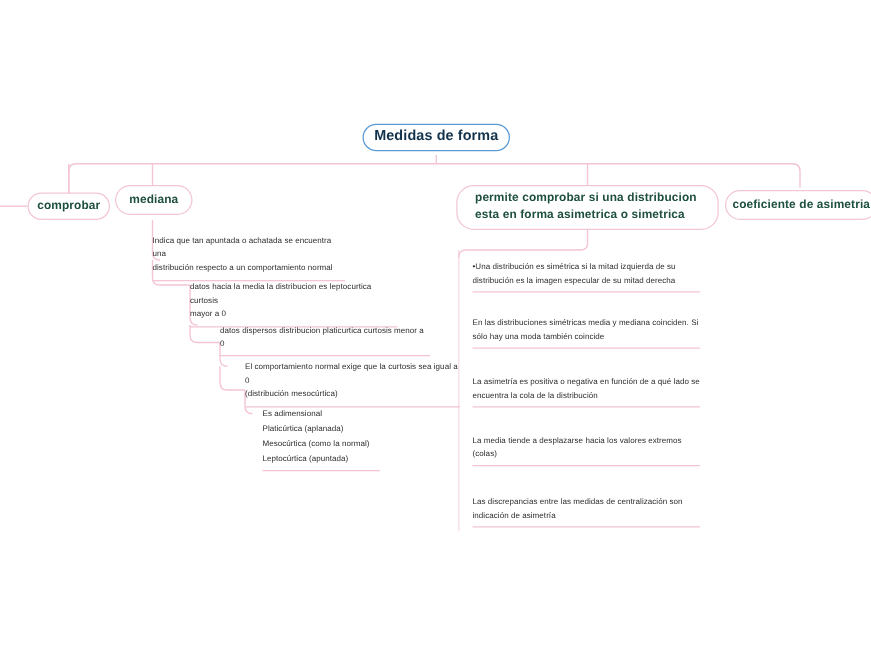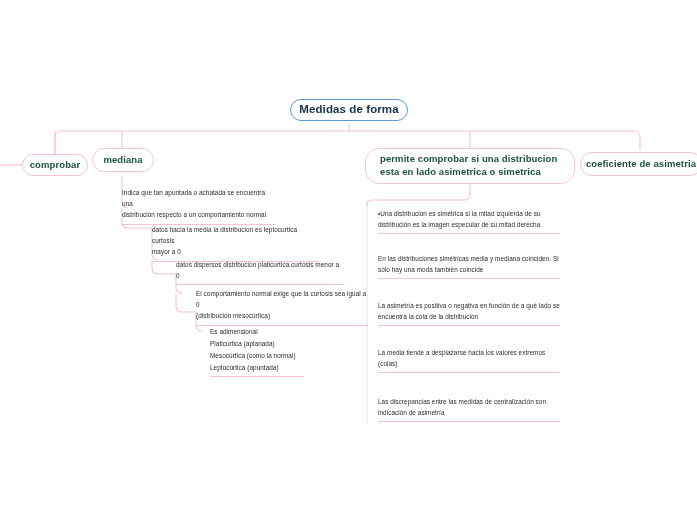--- a/index.html
+++ b/index.html
@@ -100,21 +100,21 @@
 
   <div class="pill lvl1" style="left:22px; top:154px; width:66px; height:22px;">
     <span>comprobar</span>
   </div>
 
   <div class="pill lvl1" style="left:92px; top:148px; width:62px; height:24px;">
     <span>mediana</span>
   </div>
 
   <div class="pill lvl1 wide" style="left:365px; top:148px; width:210px; height:36px;">
-    <span>permite comprobar si una distribucion esta en lado asimetrica o simetrica</span>
+    <span>permite comprobar si una distribucion esta en forma asimetrica o simetrica</span>
   </div>
 
   <div class="pill lvl1" style="left:580px; top:152px; width:122px; height:24px;">
     <span>coeficiente de asimetria</span>
   </div>
 
   <div class="leaf" style="left:122px; top:187px; width:154px;">Indica que tan apuntada o achatada se encuentra una
 distribución respecto a un comportamiento normal</div>
 
   <div class="leaf" style="left:152px; top:224px; width:166px;">datos hacia la media la distribucion es leptocurtica curtosis

